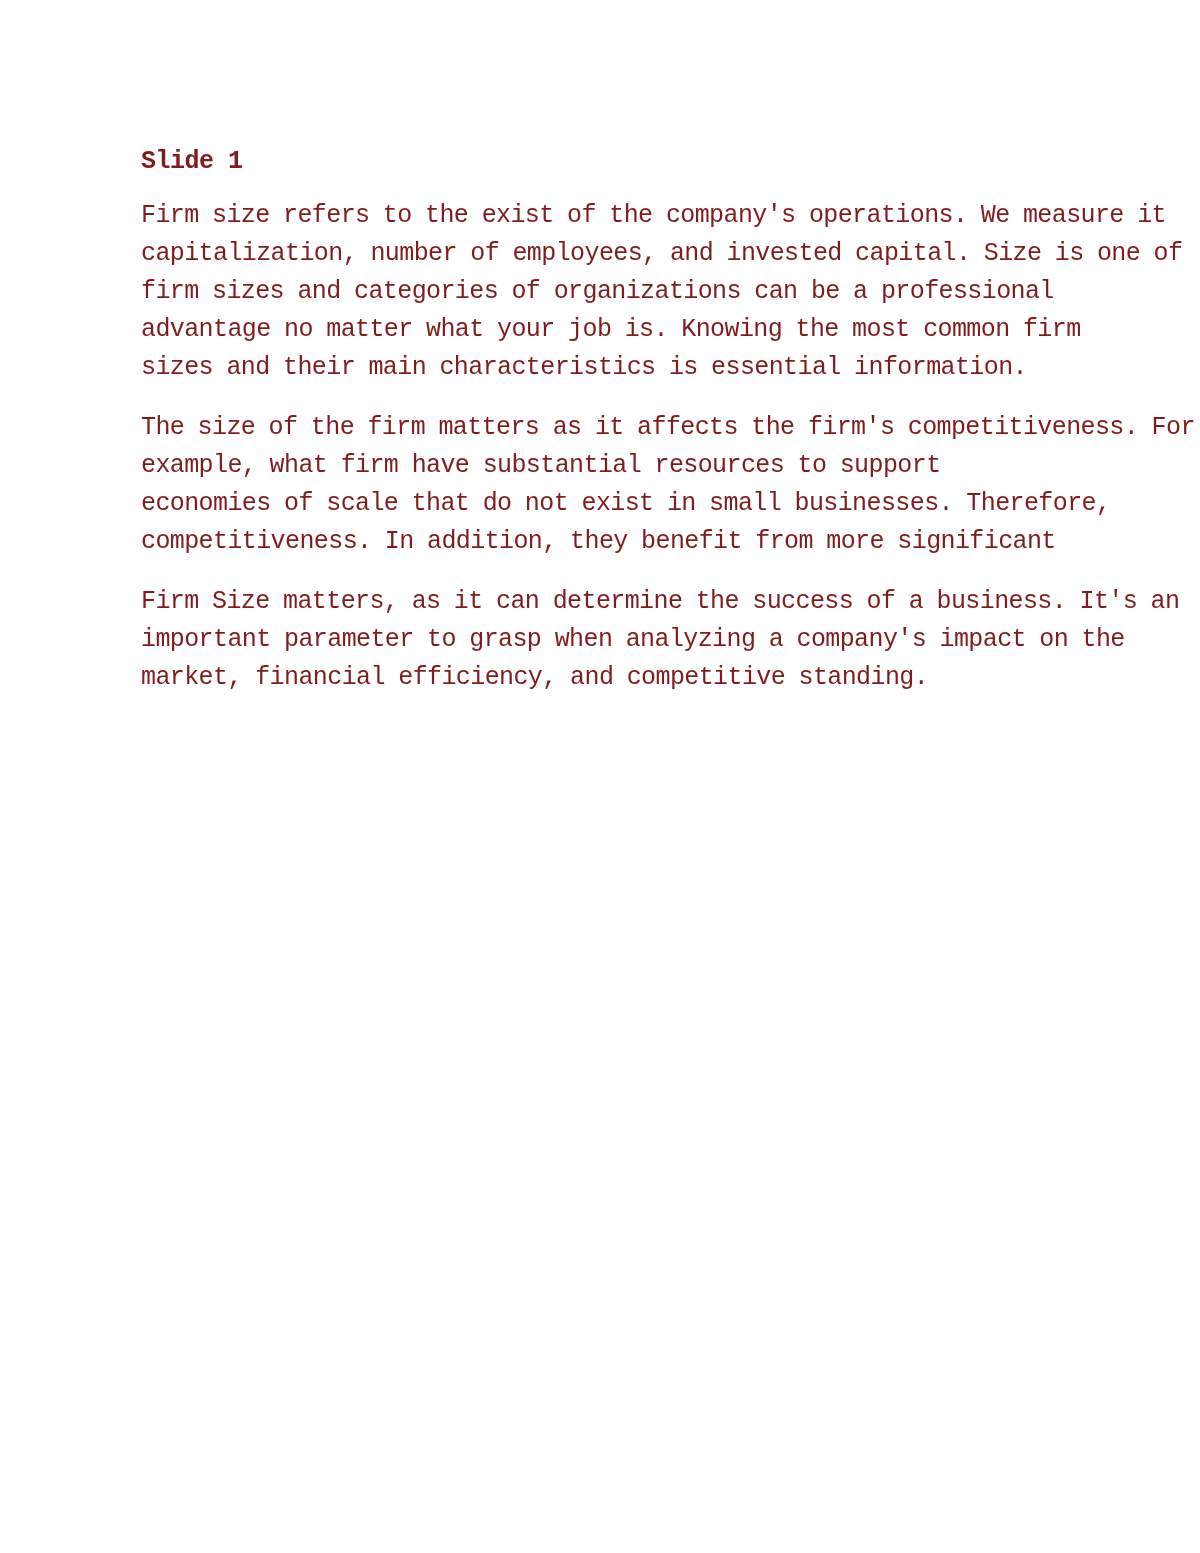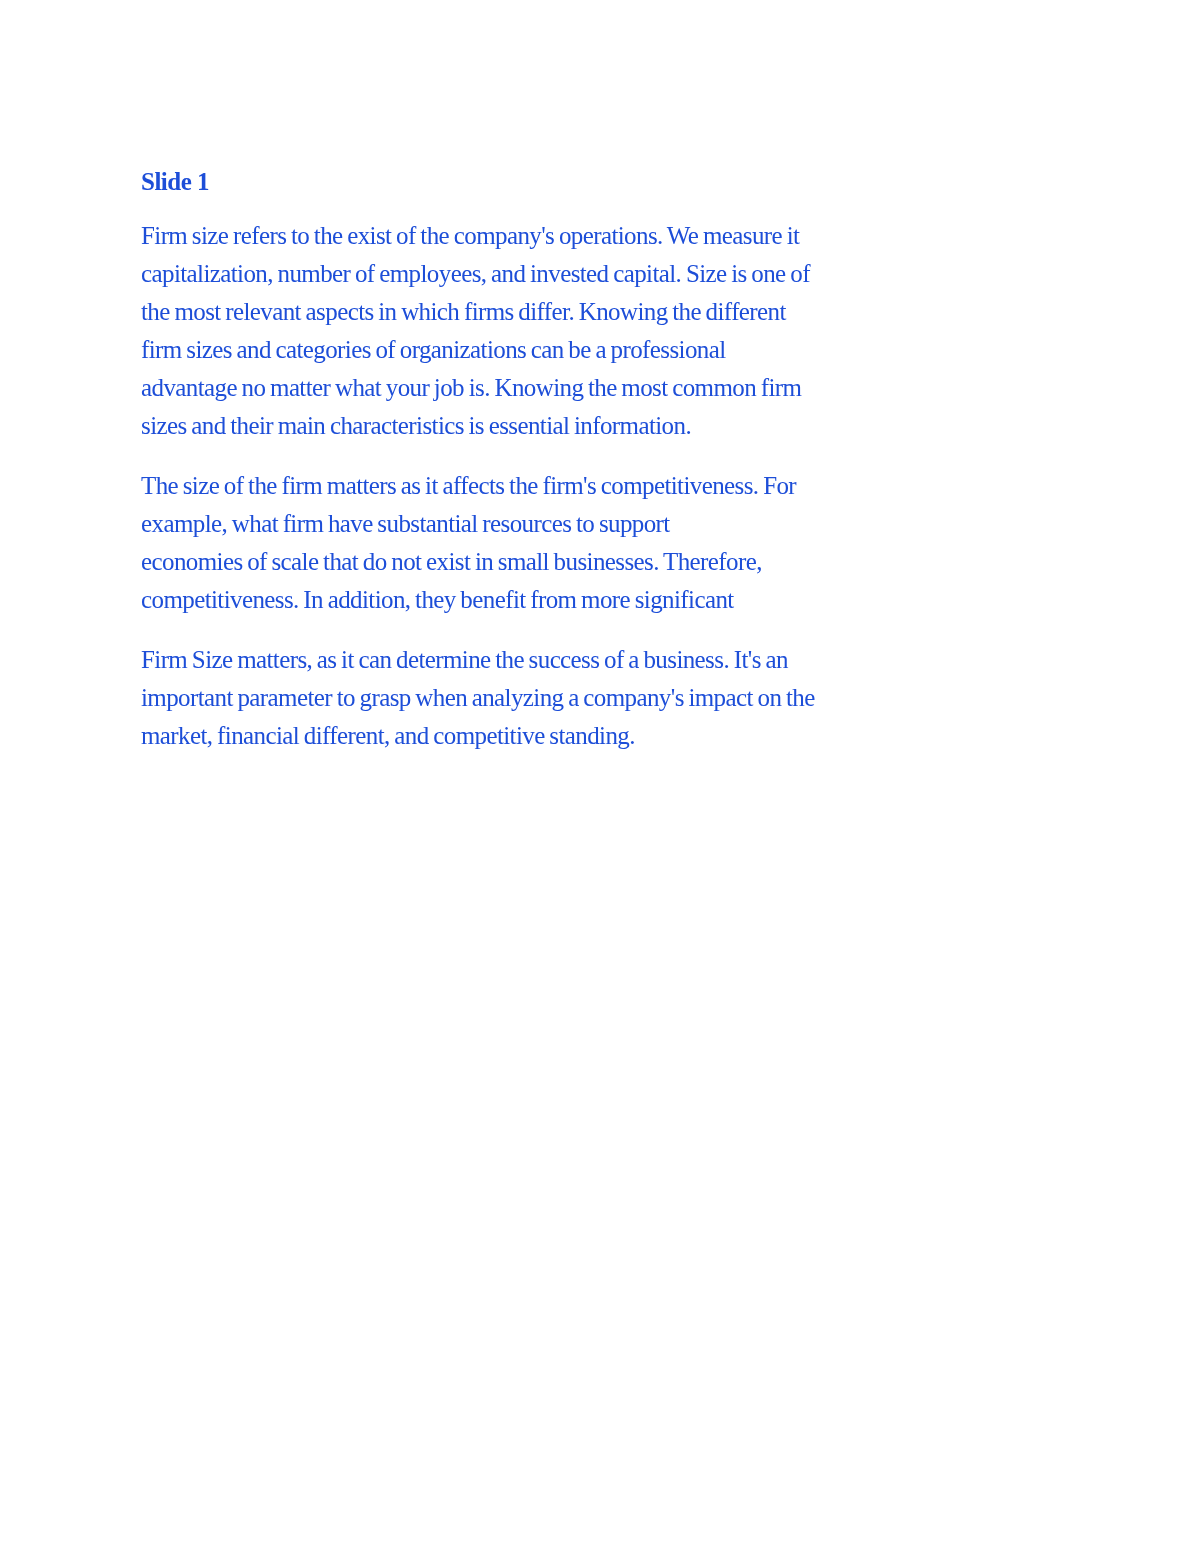--- a/index.html
+++ b/index.html
@@ -1,44 +1,43 @@
 <!DOCTYPE html>
 <html><head>
 <meta charset="utf-8">
 <style>
   html, body { margin: 0; padding: 0; background: #ffffff; }
   body { width: 1200px; height: 1553px; position: relative; overflow: hidden; }
   .page {
     position: absolute; left: 141px; top: 143px; width: 930px;
-    font-family: Liberation Serif, serif; color: #1d4ed8; margin-top: 20px;
+    font-family: Liberation Mono, monospace; color: #7f1d1d;
   }
   .title { font-weight: bold; font-size: 25px; line-height: 38px; margin: 0 0 16px 0; letter-spacing: -0.5px; }
   .para { font-size: 25px; line-height: 38px; margin: 0 0 22px 0; letter-spacing: -0.6px; word-spacing: -1px; }
   .line { display: block; white-space: nowrap; }
 </style>
 </head>
 <body>
 
 <div class="page">
   <div class="title">Slide 1</div>
 
   <div class="para">
     <span class="line">Firm size refers to the exist of the company's operations. We measure it</span>
     <span class="line">capitalization, number of employees, and invested capital. Size is one of</span>
-    <span class="line">the most relevant aspects in which firms differ. Knowing the different</span>
     <span class="line">firm sizes and categories of organizations can be a professional</span>
     <span class="line">advantage no matter what your job is. Knowing the most common firm</span>
     <span class="line">sizes and their main characteristics is essential information.</span>
   </div>
 
   <div class="para">
     <span class="line">The size of the firm matters as it affects the firm's competitiveness. For</span>
     <span class="line">example, what firm have substantial resources to support</span>
     <span class="line">economies of scale that do not exist in small businesses. Therefore,</span>
     <span class="line">competitiveness. In addition, they benefit from more significant</span>
   </div>
 
   <div class="para">
     <span class="line">Firm Size matters, as it can determine the success of a business. It's an</span>
     <span class="line">important parameter to grasp when analyzing a company's impact on the</span>
-    <span class="line">market, financial different, and competitive standing.</span>
+    <span class="line">market, financial efficiency, and competitive standing.</span>
   </div>
 </div>
 
 </body></html>

